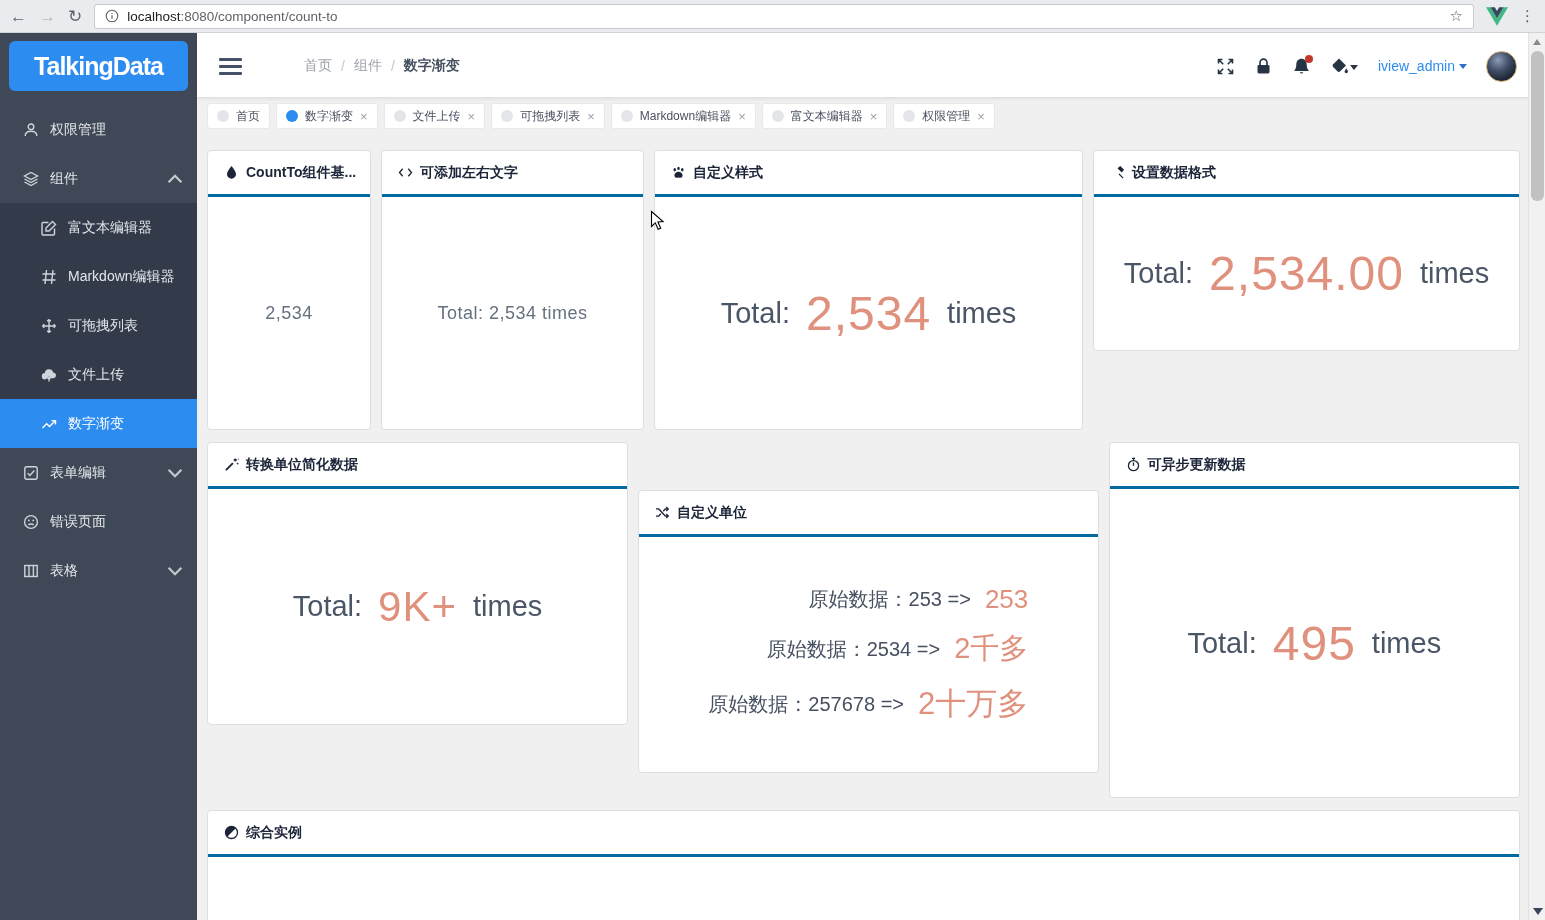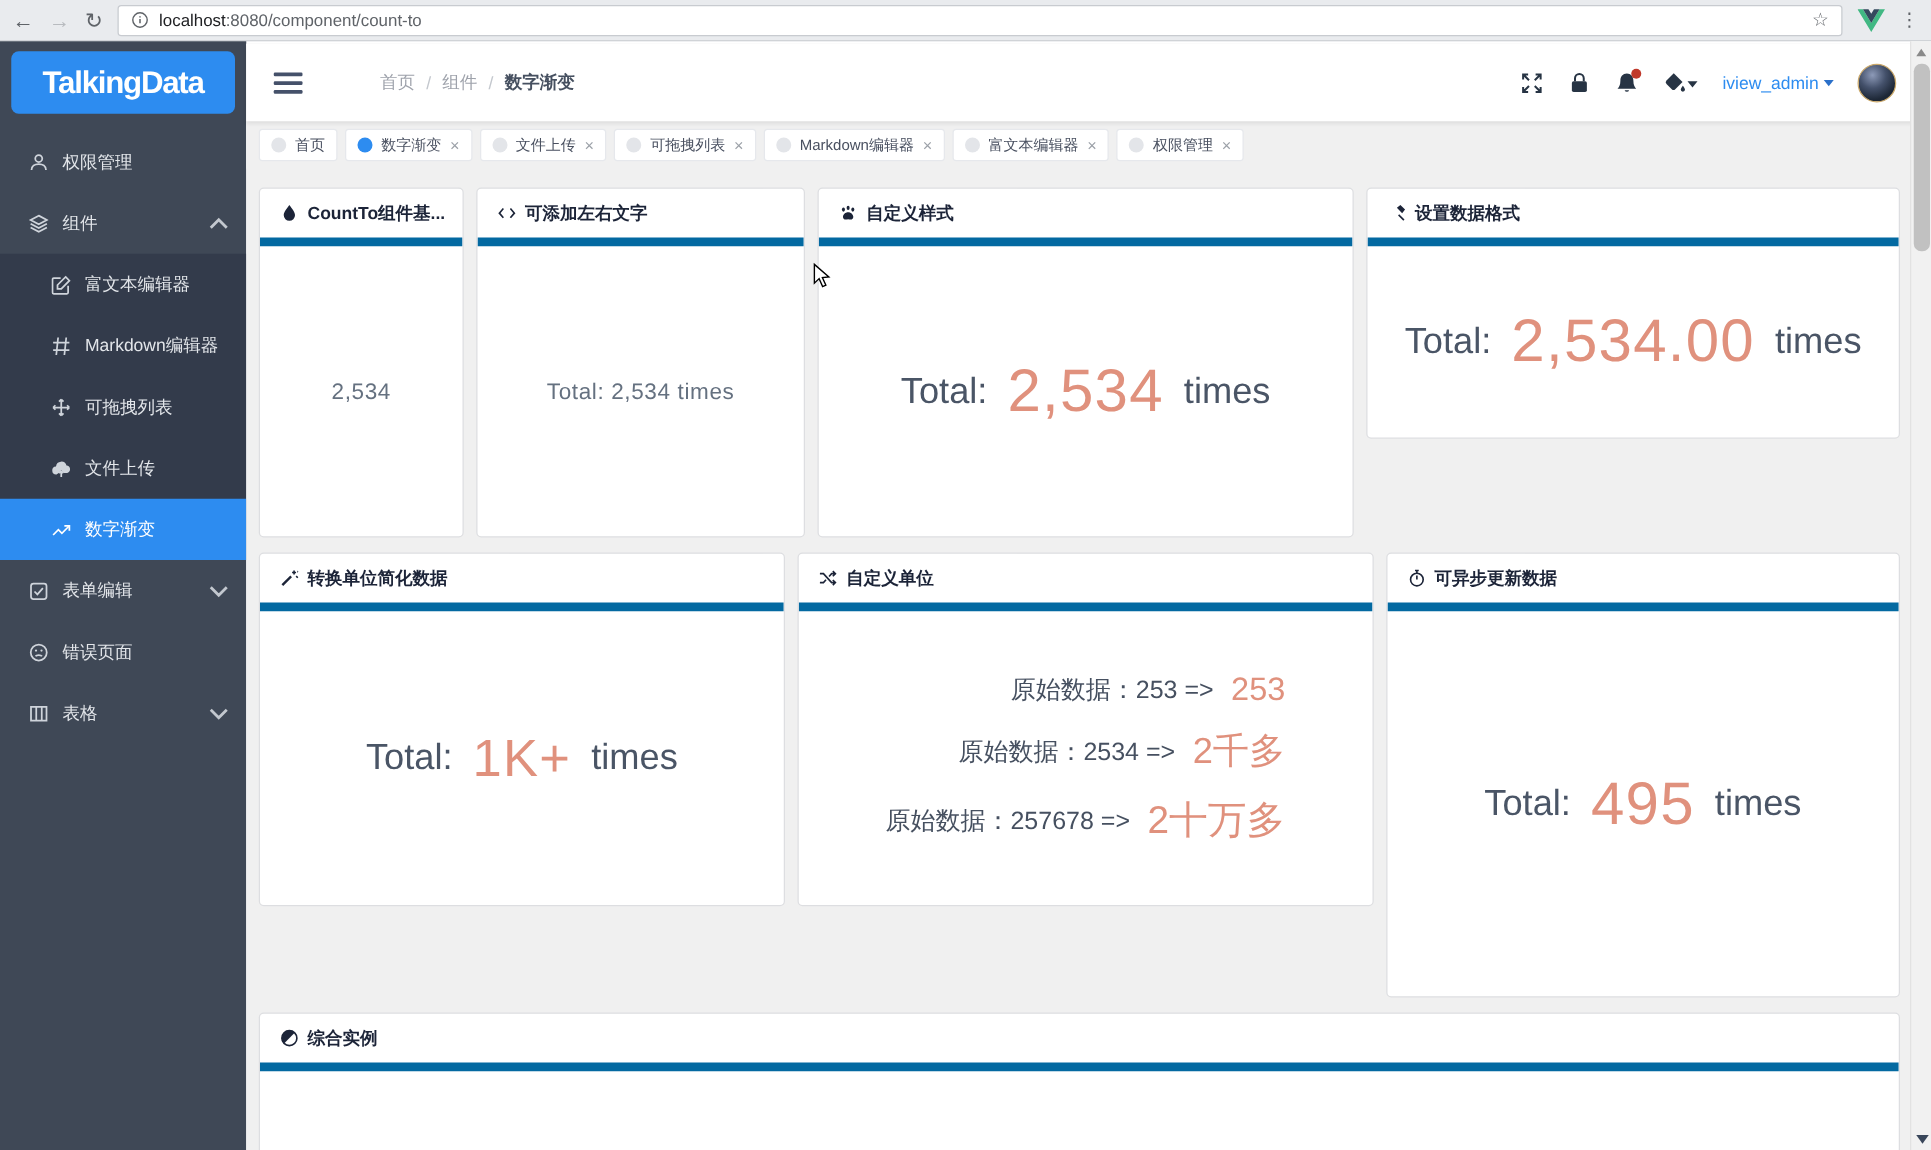--- a/index.html
+++ b/index.html
@@ -74,21 +74,21 @@
   .tag .dot { width:12px; height:12px; border-radius:50%; background:#e3e5e9; }
   .tag.active .dot { background:#2d8cf0; }
   .tag .x { color:#9ca1a8; font-size:13px; line-height:1; }
 
   
   .content { position:absolute; top:100px; left:0; width:1331px; height:787px;
     padding:15px 8px 0 10px; }
   .card-row { display:flex; gap:10px; margin-bottom:12px; }
   .card { background:#fff; border:1px solid #dddee1; border-radius:4px;
     display:flex; flex-direction:column; overflow:hidden; }
-  .card-h { height:46px; flex:0 0 46px; border-bottom:7px solid #0369a1;
+  .card-h { height:46px; flex:0 0 46px; border-bottom:3px solid #0369a1;
     display:flex; align-items:center; gap:7px; padding:0 16px;
     font-size:14px; font-weight:bold; color:#1c2438; white-space:nowrap; }
   .card-h svg { width:15px; height:15px; stroke:#1c2438; fill:none;
     stroke-width:1.4; flex:0 0 auto; }
   .card-h svg .fl { fill:#1c2438; stroke:none; }
   .card-b { flex:1; display:flex; align-items:center; justify-content:center; }
   .gray-count { color:#657180; font-size:18px; letter-spacing:.5px; }
   .cnt-line { display:flex; align-items:center; }
   .cnt-aff { color:#4a5566; font-size:29px; }
   .cnt-num { color:#e0917d; font-size:48px; margin:0 16px; letter-spacing:1px; }
@@ -385,27 +385,27 @@
         <div class="card-h">
           <svg viewBox="0 0 16 16">
               <path d="M2 14 9.5 6.5" stroke-width="2"></path>
               <path d="M12 1.5v3.4M10.3 3.2h3.4M13.8 6.3l1.4 1.4M14.8 2.4l.7.2"></path>
             </svg>
           <span>转换单位简化数据</span>
         </div>
         <div class="card-b">
           <div class="cnt-line">
             <span class="cnt-aff">Total:</span>
-            <span class="cnt-num mid">1K+</span>
+            <span class="cnt-num mid">9K+</span>
             <span class="cnt-aff">times</span>
           </div>
         </div>
       </div>
 
-      <div class="card" style="width:478px; height:283px;">
+      <div class="card" style="width:478px; height:283px;margin-top:48px;">
         <div class="card-h">
           <svg viewBox="0 0 16 16">
               <path d="M1 4.2h3l7 7.6h3.2M1 11.8h3l2.2-2.4M8.8 6.6 11 4.2h3.2M12 2l2.2 2.2L12 6.4M12 9.6l2.2 2.2L12 14"></path>
             </svg>
           <span>自定义单位</span>
         </div>
         <div class="card-b">
           <div class="unit-rows">
             <div class="unit-row">
               <span class="unit-label">原始数据：253 =&gt;</span>

